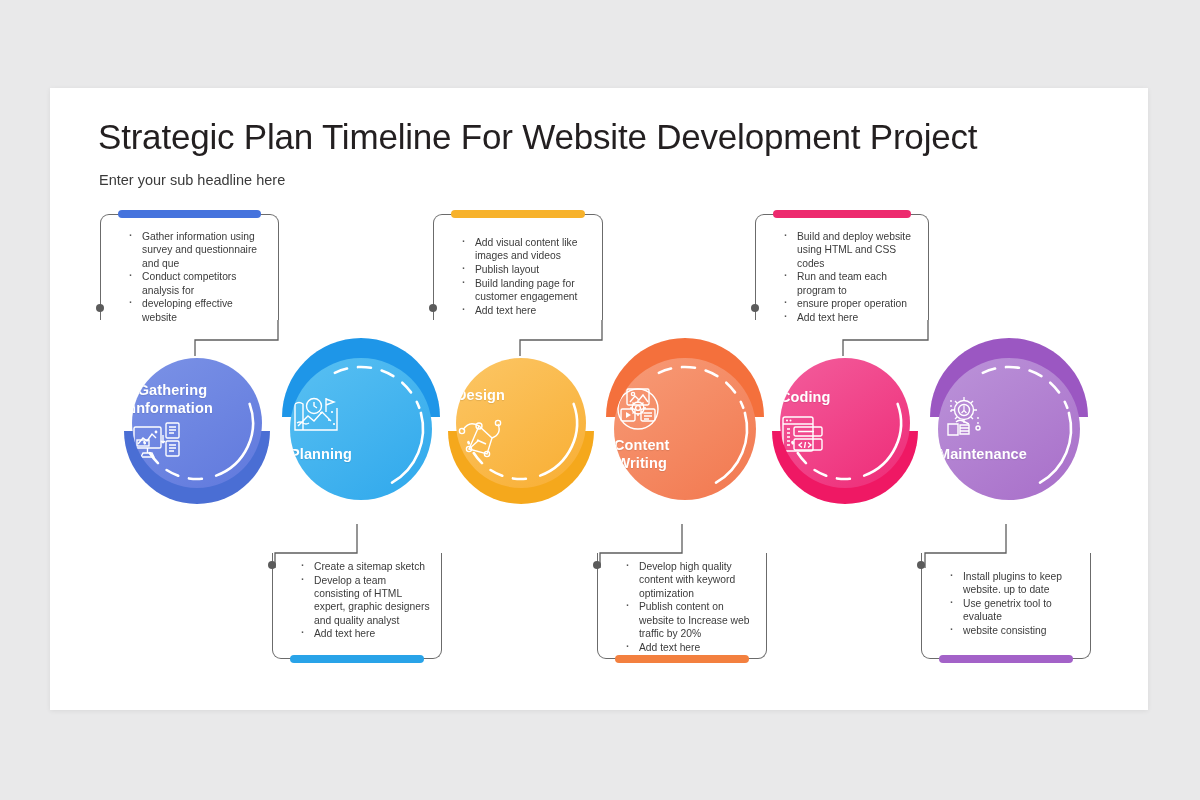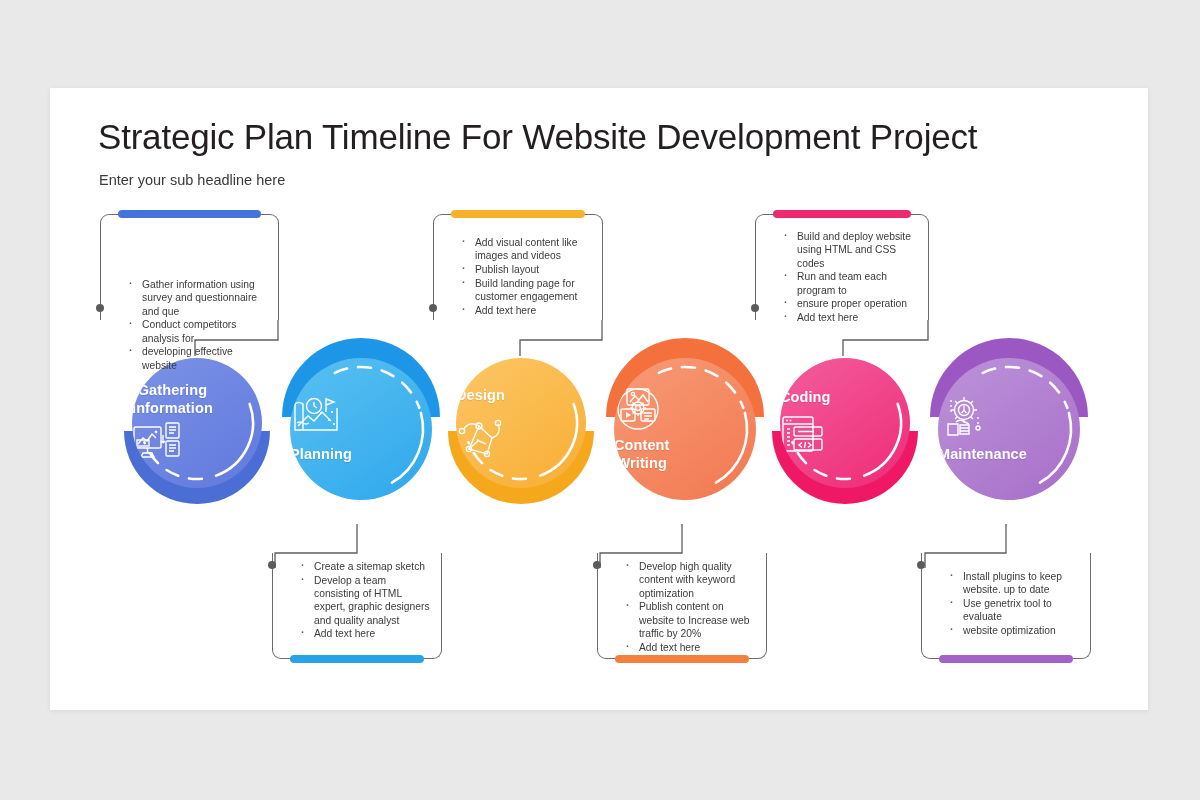--- a/index.html
+++ b/index.html
@@ -276,21 +276,21 @@
           <path d="M22 29.5 l-3 2.5 3 2.5 M28 29.5 l3 2.5 -3 2.5 M25.5 29 l-1 6"></path>
         </svg>
       </div>
     </div>
   </div>
 
   <div class="callout top" style="left:50px; top:126px; width:179px; height:106px;">
     <div class="frame"></div>
     <div class="pill" style="background: rgb(69, 115, 221);"></div>
     <div class="dot"></div>
-    <ul class="bullets" style="top:16px;margin-top:48px;">
+    <ul class="bullets" style="top:16px;">
       <li><span>Gather information using survey and questionnaire and que</span></li>
       <li><span>Conduct competitors analysis for</span></li>
       <li><span>developing effective website</span></li>
     </ul>
   </div>
 
   <div class="callout bot" style="left:222px; top:465px; width:170px; height:106px;">
     <div class="frame"></div>
     <div class="pill" style="background: rgb(41, 163, 232);"></div>
     <div class="dot"></div>
@@ -336,17 +336,17 @@
     </ul>
   </div>
 
   <div class="callout bot" style="left:871px; top:465px; width:170px; height:106px;">
     <div class="frame"></div>
     <div class="pill" style="background: rgb(163, 98, 200);"></div>
     <div class="dot"></div>
     <ul class="bullets" style="top:17px;">
       <li><span>Install plugins to keep website. up to date</span></li>
       <li><span>Use genetrix tool to evaluate</span></li>
-      <li><span>website optimization</span></li>
+      <li><span>website consisting</span></li>
     </ul>
   </div>
 
 </div>
 
 </body></html>

